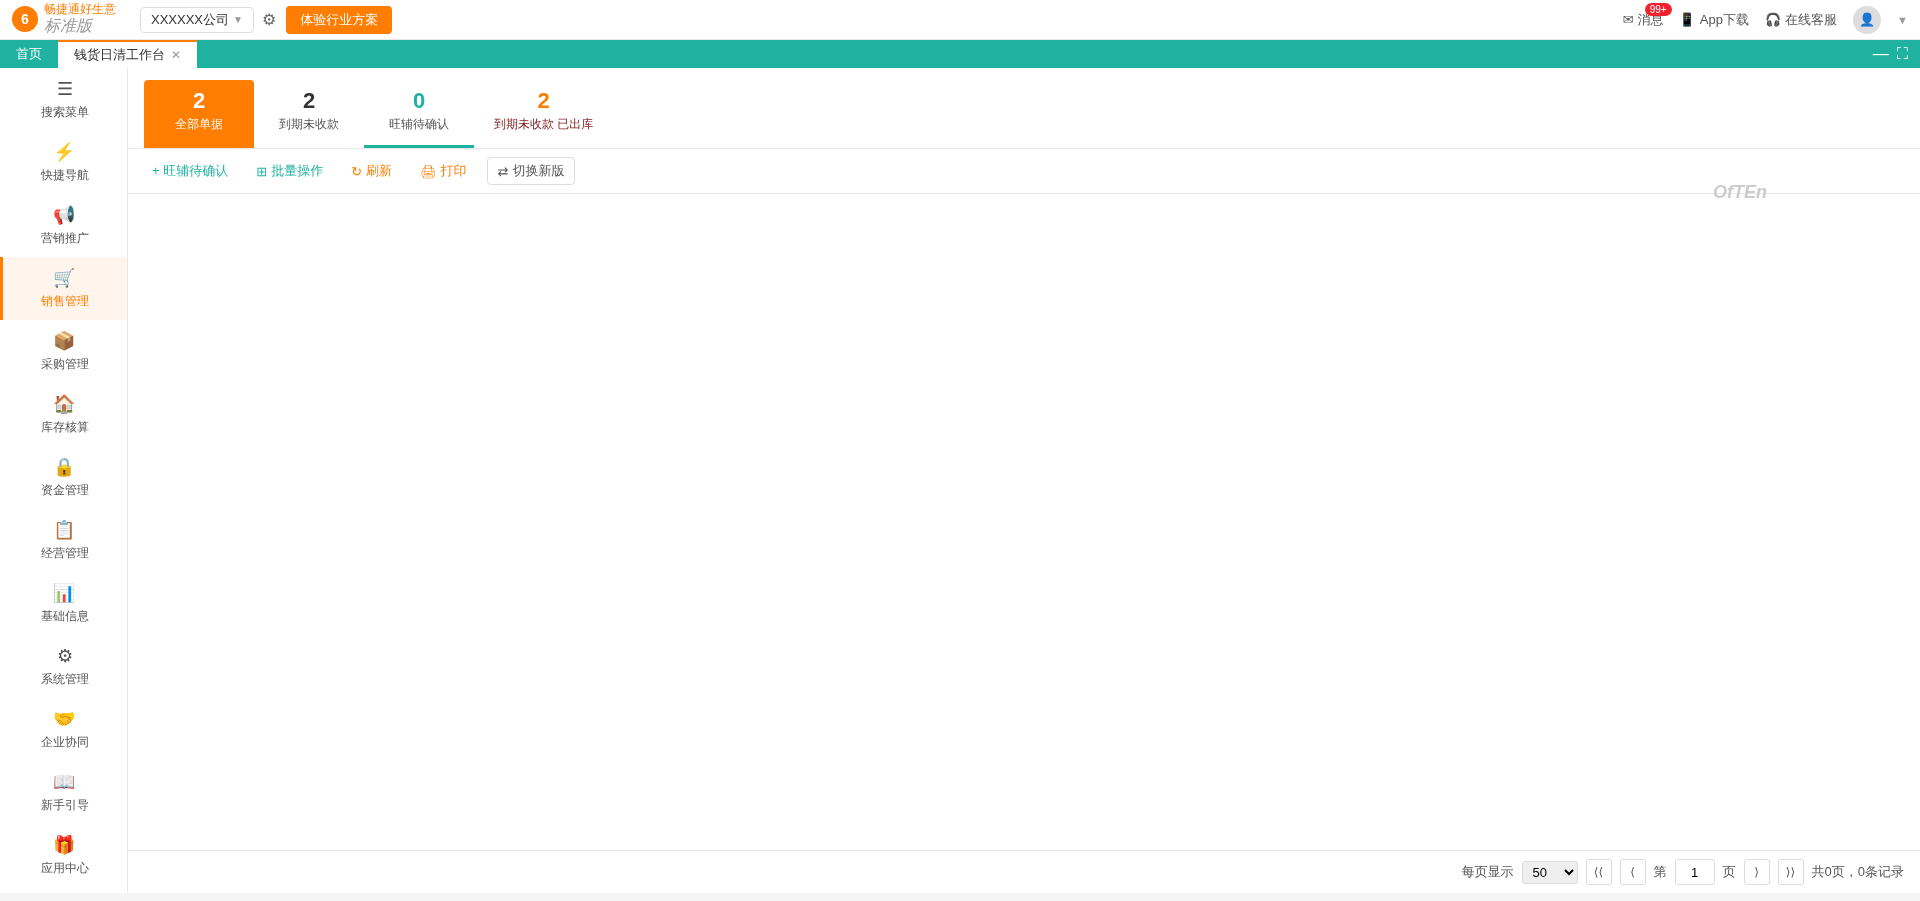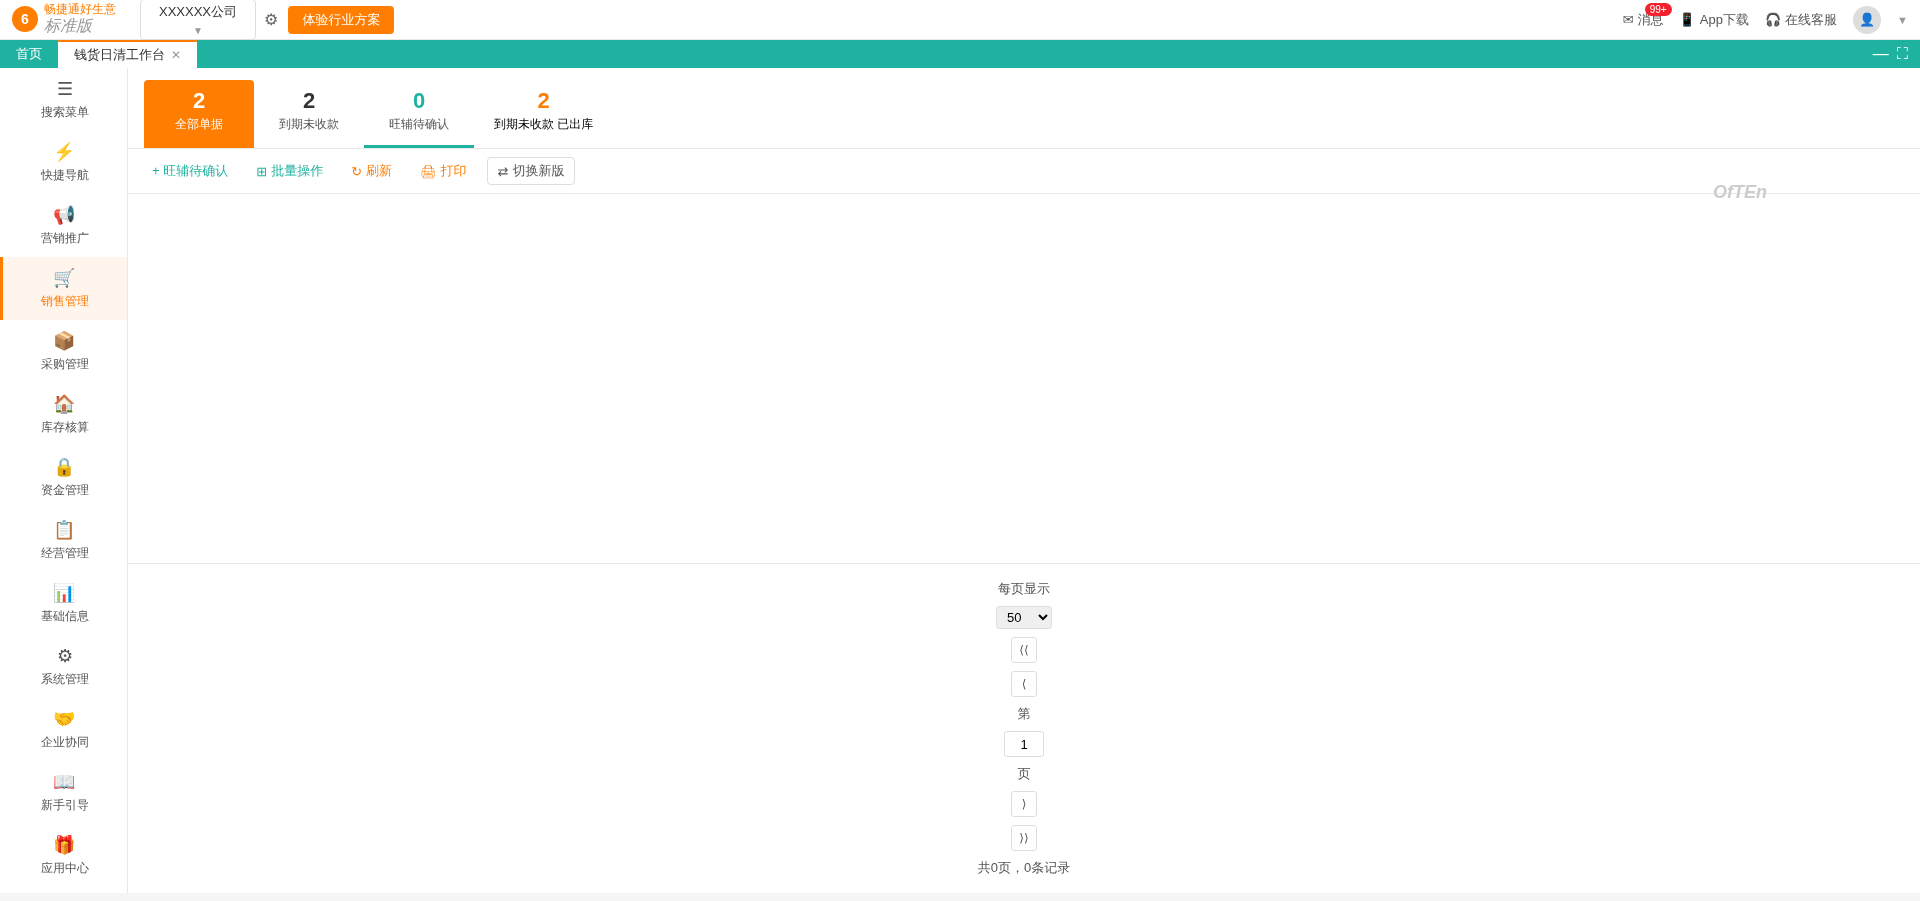--- a/index.html
+++ b/index.html
@@ -29,22 +29,22 @@
       border-radius: 50%;
       display: flex; align-items: center; justify-content: center;
       color: white; font-weight: bold; font-size: 14px;
     }
     .logo-text { font-size: 12px; color: #ff7d00; line-height: 1.2; }
     .logo-sub { font-size: 16px; color: #999; font-style: italic; }
 
     .company-selector {
       display: flex; align-items: center; gap: 4px;
       border: 1px solid #ddd; border-radius: 4px;
-      padding: 3px 18px; cursor: pointer; background: #fff;
-      font-size: 13px; color: #333; flex-direction: column;
+      padding: 3px 10px; cursor: pointer; background: #fff;
+      font-size: 13px; color: #333;
     }
     .company-selector .arrow { color: #999; font-size: 10px; }
 
     .settings-icon { margin-left: 8px; cursor: pointer; color: #666; font-size: 16px; }
 
     .experience-btn {
       margin-left: 10px;
       background: #ff7d00;
       color: white;
       border: none;
@@ -210,23 +210,23 @@
       flex: 1;
       background: #fff;
       overflow: auto;
       margin: 0;
     }
 
     
     .pagination {
       background: #fff;
       border-top: 1px solid #e8e8e8;
-      padding: 16px 16px;
+      padding: 8px 16px;
       display: flex; align-items: center; justify-content: flex-end;
-      gap: 8px; font-size: 13px; color: #555; flex-direction: column;
+      gap: 8px; font-size: 13px; color: #555;
     }
     .page-size-select {
       border: 1px solid #ddd; border-radius: 3px;
       padding: 2px 6px; font-size: 13px;
     }
     .page-btn {
       width: 26px; height: 26px;
       border: 1px solid #ddd; border-radius: 3px;
       background: #fff; cursor: pointer;
       display: flex; align-items: center; justify-content: center;
@@ -377,21 +377,21 @@
       <div class="summary-tab">
         <span class="summary-tab-count" style="color:#333;">2</span>
         <span class="summary-tab-label" style="color:#555;">到期未收款</span>
       </div>
       <div class="summary-tab active-teal">
         <span class="summary-tab-count count-teal">0</span>
         <span class="summary-tab-label" style="color:#555;">旺辅待确认</span>
       </div>
       <div class="summary-tab">
         <span class="summary-tab-count count-orange">2</span>
-        <span class="summary-tab-label" style="color:#000000;">到期未收款 已出库</span>
+        <span class="summary-tab-label" style="color:#7f1d1d;">到期未收款 已出库</span>
       </div>
     </div>
 
     <div class="toolbar">
       <div class="toolbar-right">
         <div class="action-btn" style="color:#20b2a0;">
           <span>+ 旺辅待确认</span>
         </div>
         <div class="action-btn" style="color:#20b2a0;">
           <span>⊞</span>

